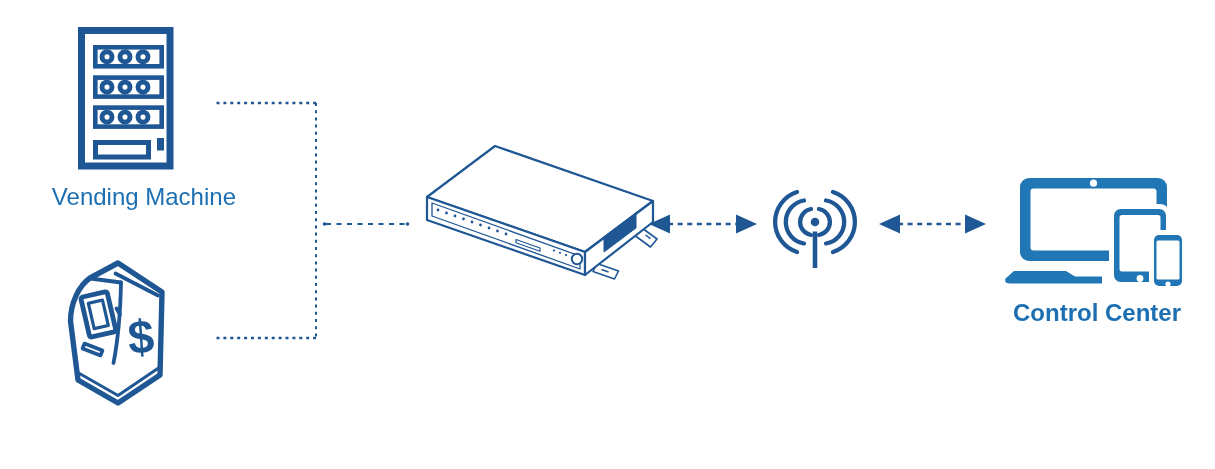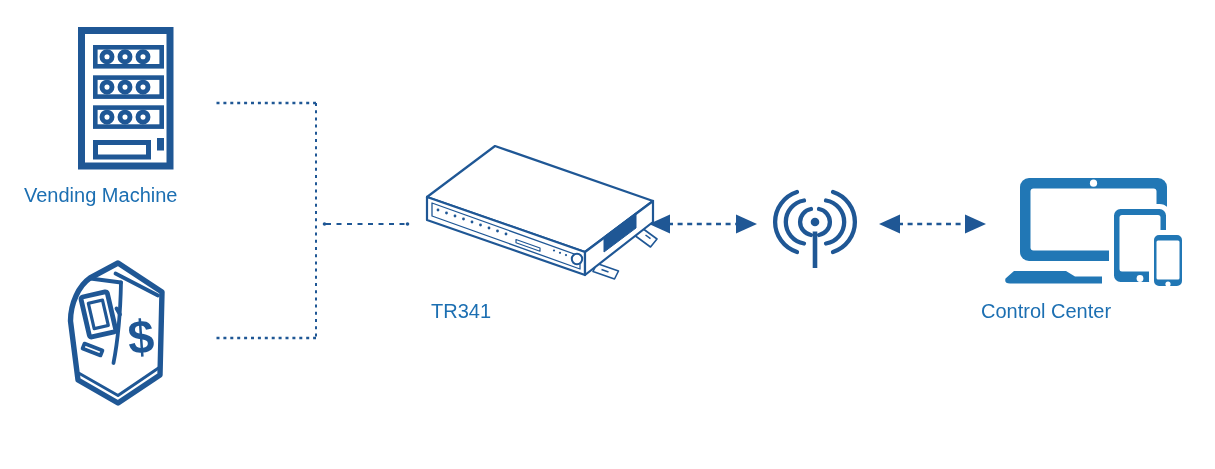--- a/index.html
+++ b/index.html
@@ -6,22 +6,22 @@
   #canvas{
     position:relative;
     width:1215px;height:469px;
     background:#ffffff;
     font-family:"Liberation Sans",sans-serif;
     overflow:hidden;
   }
   .abs{position:absolute;}
   .node-label{
     position:absolute;
-    text-align:left;
-    font-size:20px;
+    text-align:right;
+    font-size:24px;
     line-height:1.1;
     color:#1c6fb2;
     white-space:nowrap;
   }
   svg{display:block;}
 </style>
 </head>
 <body>
 
 <div id="canvas">
@@ -115,21 +115,20 @@
         <circle cx="52" cy="82" r="1.4"></circle>
         <circle cx="60.5" cy="85" r="1.4"></circle>
       <circle cx="69" cy="88" r="1.4"></circle>
         <circle cx="77.5" cy="91" r="1.4"></circle>
         <circle cx="86" cy="94" r="1.4"></circle>
       <circle cx="134" cy="110.5" r="1.1"></circle>
         <circle cx="140" cy="112.8" r="1.1"></circle>
         <circle cx="146" cy="115.1" r="1.1"></circle>
     </g>
   </svg>
-  <div class="node-label" style="left:431px;top:300px;width:200px;">TR341</div>
 
   <svg class="abs" style="left:765px;top:183px;" width="100" height="90" viewBox="0 0 100 90">
     <g stroke="#1f5795" fill="none" stroke-linecap="round" stroke-width="4.3">
       <path d="M46,26 A13.2,13.2 0 0 0 46,52"></path>
       <path d="M39,17.5 A21.8,21.8 0 0 0 39,60.5"></path>
       <path d="M32,9 A31.5,31.5 0 0 0 32,69"></path>
       <path d="M54,26 A13.2,13.2 0 0 1 54,52"></path>
       <path d="M61,17.5 A21.8,21.8 0 0 1 61,60.5"></path>
       <path d="M68,9 A31.5,31.5 0 0 1 68,69"></path>
     </g>
@@ -148,15 +147,15 @@
       <rect x="111.5" y="38.5" width="57" height="78" rx="9" fill="#2177b5" stroke="#ffffff" stroke-width="5"></rect>
       <rect x="119.5" y="47" width="41" height="56.5" rx="2.5" fill="#ffffff"></rect>
       <circle cx="140" cy="110.5" r="3.4" fill="#ffffff"></circle>
     </g>
     <g>
       <rect x="151.5" y="64.5" width="33" height="56" rx="7.5" fill="#2177b5" stroke="#ffffff" stroke-width="5"></rect>
       <rect x="156.5" y="72.5" width="23" height="39" rx="1.5" fill="#ffffff"></rect>
       <circle cx="168" cy="116" r="2.6" fill="#ffffff"></circle>
     </g>
   </svg>
-  <div class="node-label" style="left:981px;top:300px;width:200px;">Control Center</div>
+  <div class="node-label" style="left:981px;top:300px;width:200px;font-weight:bold;">Control Center</div>
 
 </div>
 
 </body></html>

